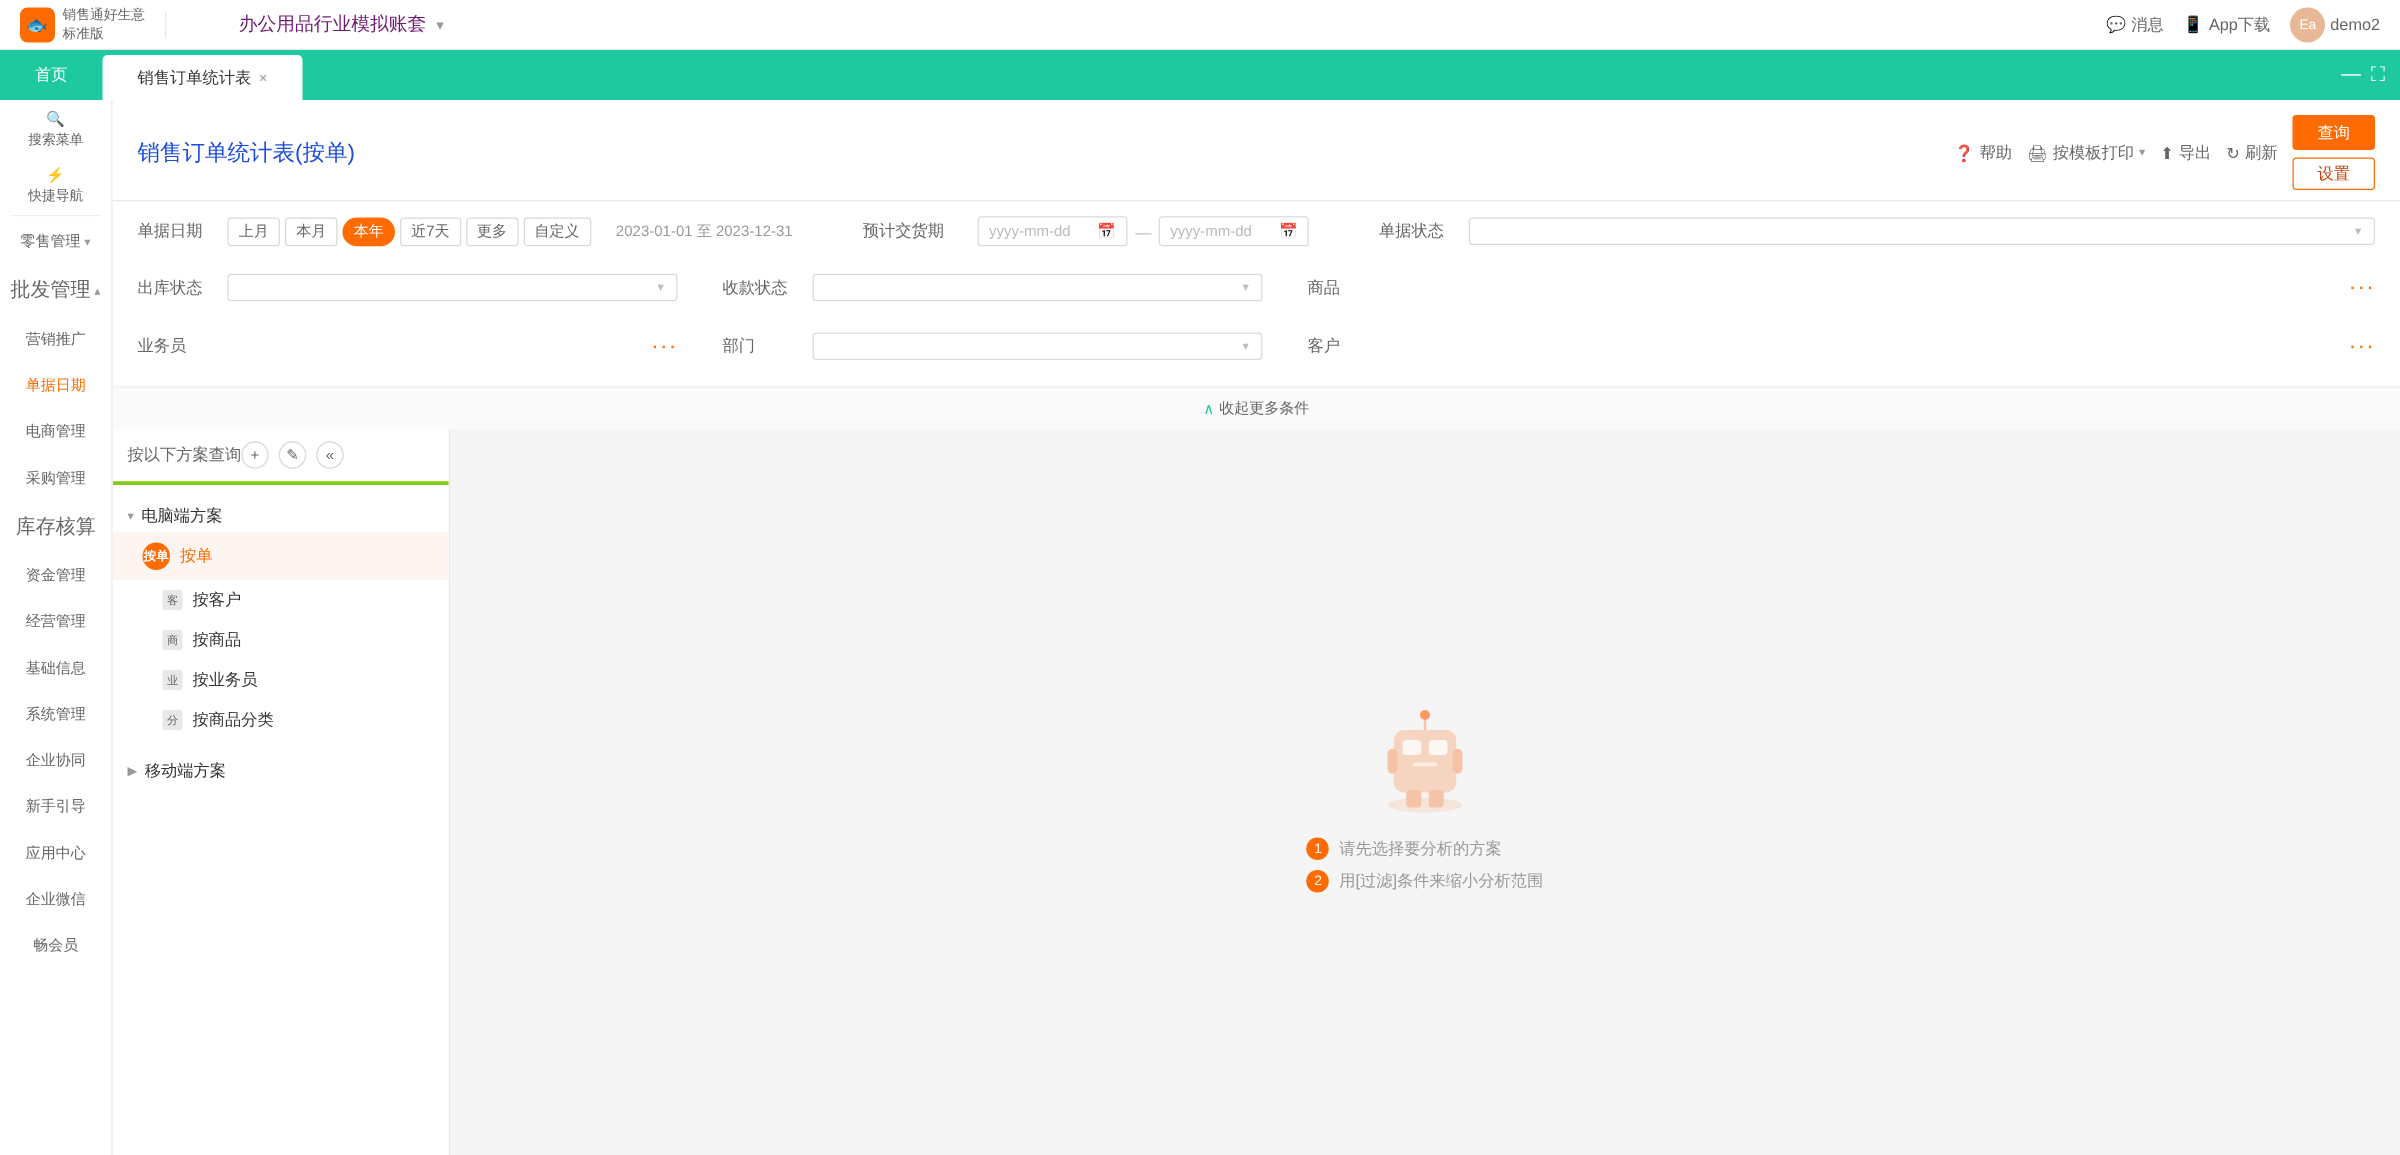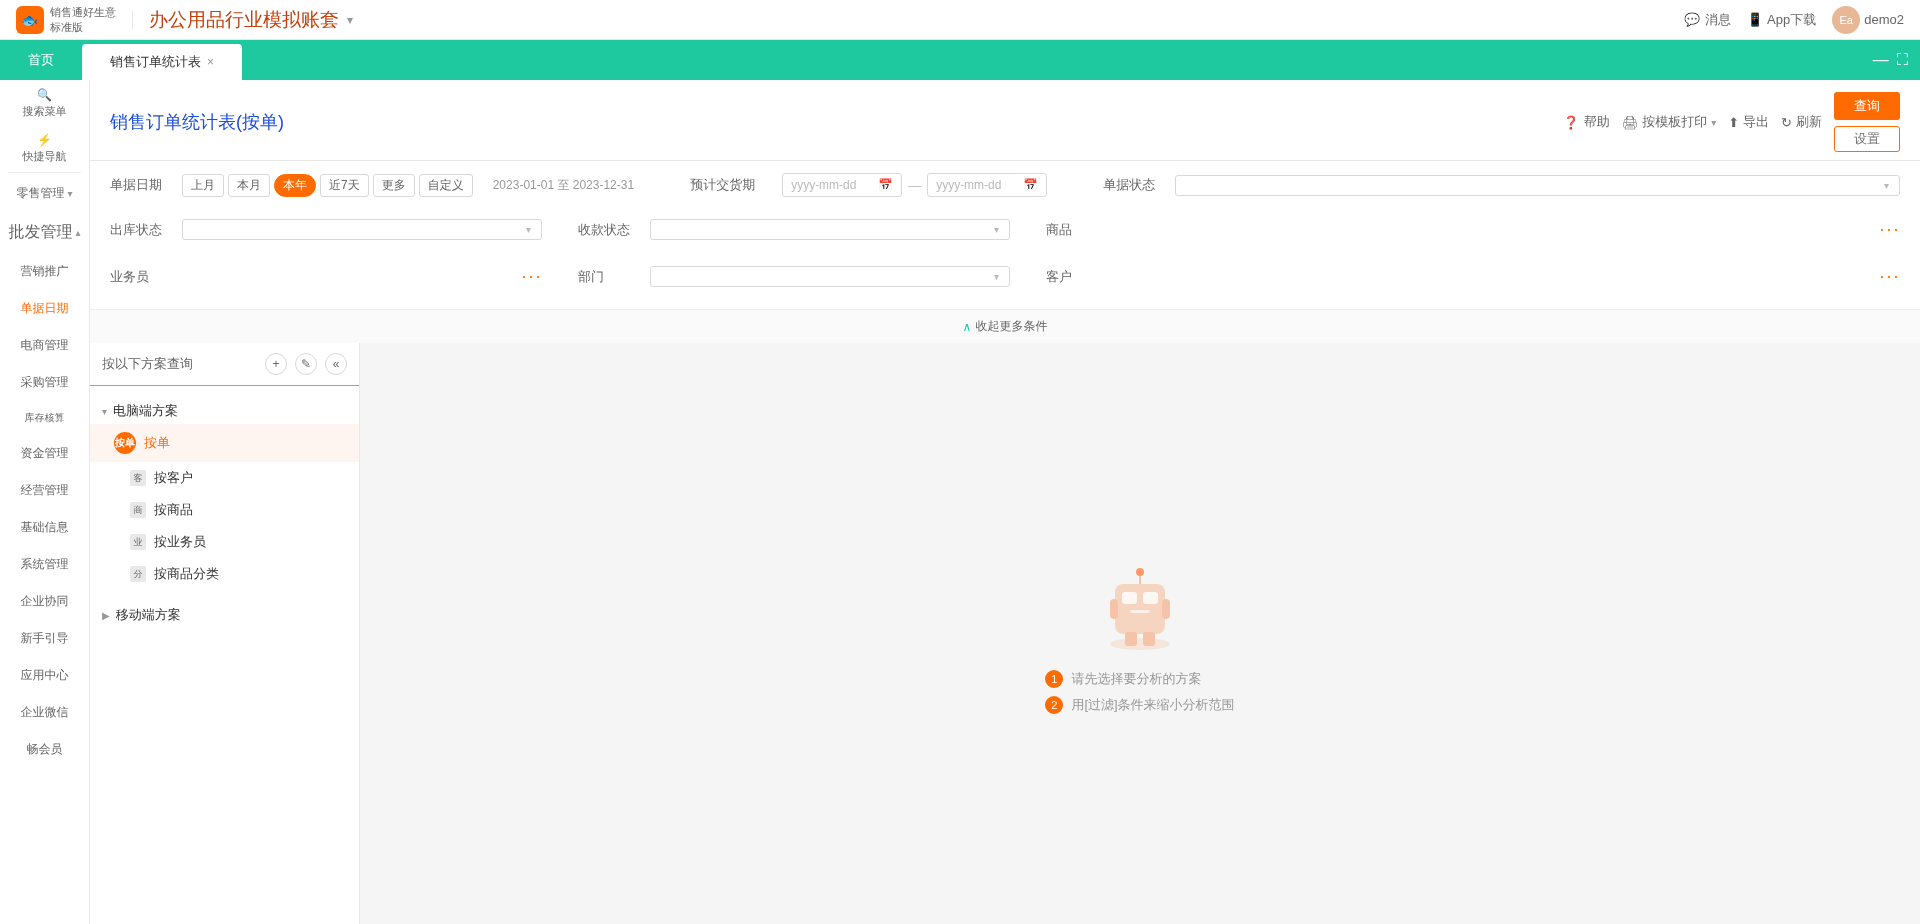--- a/index.html
+++ b/index.html
@@ -52,21 +52,21 @@
     .date-btn.active { background: #ff6b00; color: #fff; border-color: #ff6b00; border-radius: 12px; }
     .date-range { font-size: 12px; color: #999; }
     .date-input-group { display: flex; align-items: center; gap: 6px; padding-left: 11px; }
     .date-input { border: 1px solid #d9d9d9; border-radius: 3px; padding: 4px 8px; font-size: 12px; color: #bbb; width: 120px; display: flex; align-items: center; justify-content: space-between; background: #fff; }
     .date-separator { color: #bbb; }
     .collapse-bar { display: flex; align-items: center; justify-content: center; padding: 8px; cursor: pointer; color: #666; font-size: 12px; gap: 4px; background: #fafafa; border-top: 1px solid #f0f0f0; }
 
     
     .left-panel-wrap { display: flex; flex: 1; overflow: hidden; }
     .left-panel { width: 270px; background: #fff; border-right: 1px solid #e8e8e8; overflow-y: auto; flex-shrink: 0; }
-    .left-panel-header { padding: 10px 12px; display: flex; align-items: center; justify-content: space-between; border-bottom: 1px solid #84cc16; }
+    .left-panel-header { padding: 10px 12px; display: flex; align-items: center; border-bottom: 3px solid #84cc16; }
     .left-panel-title { font-size: 13px; color: #666; }
     .left-panel-tools { display: flex; align-items: center; gap: 8px; }
     .tool-icon { width: 22px; height: 22px; border-radius: 50%; border: 1px solid #d9d9d9; display: flex; align-items: center; justify-content: center; cursor: pointer; color: #666; font-size: 12px; }
     .scheme-list { padding: 8px 0; }
     .scheme-item { padding: 8px 16px 8px 24px; cursor: pointer; display: flex; align-items: center; gap: 8px; font-size: 13px; color: #333; }
     .scheme-item.active { color: #ff6b00; }
     .scheme-item .scheme-icon { width: 20px; height: 20px; border-radius: 50%; background: #ff6b00; display: flex; align-items: center; justify-content: center; color: #fff; font-size: 10px; font-weight: bold; flex-shrink: 0; }
     .scheme-group { padding: 8px 12px 4px; display: flex; align-items: center; gap: 6px; font-size: 13px; color: #333; cursor: pointer; }
     .sub-scheme-item { padding: 7px 16px 7px 40px; cursor: pointer; display: flex; align-items: center; gap: 8px; font-size: 13px; color: #333; }
     .sub-scheme-item .small-icon { width: 16px; height: 16px; background: #e8e8e8; border-radius: 2px; display: flex; align-items: center; justify-content: center; font-size: 9px; color: #666; flex-shrink: 0; }
@@ -94,21 +94,21 @@
 <div class="top-bar">
   <div class="top-bar-left">
     <div class="logo-area">
       <div class="logo-icon">🐟</div>
       <div class="logo-text">
         <div>销售通好生意</div>
         <div>标准版</div>
       </div>
     </div>
     <span style="width:1px;height:20px;background:#e8e8e8;display:inline-block;margin:0 8px;"></span>
-    <span style="font-size:19px;color:#c2410c;">办公用品行业模拟账套</span>
+    <span style="font-size:15px;color:#701a75;margin-left:42px;">办公用品行业模拟账套</span>
     <span style="color:#999;font-size:12px;cursor:pointer;">▾</span>
   </div>
   <div class="top-bar-right">
     <div class="icon-btn">
       <span>💬</span>
       <span>消息</span>
     </div>
     <div class="icon-btn">
       <span>📱</span>
       <span>App下载</span>
@@ -163,21 +163,21 @@
     <div class="sidebar-item active" style="color:#ff6b00;">
       <span style="font-size:12px;">单据日期</span>
     </div>
     <div class="sidebar-item">
       <span style="font-size:12px;">电商管理</span>
     </div>
     <div class="sidebar-item">
       <span style="font-size:12px;">采购管理</span>
     </div>
     <div class="sidebar-item">
-      <span style="font-size:10px;">库存核算</span>
+      <span style="font-size:16px;">库存核算</span>
     </div>
     <div class="sidebar-item">
       <span style="font-size:12px;">资金管理</span>
     </div>
     <div class="sidebar-item">
       <span style="font-size:12px;">经营管理</span>
     </div>
     <div class="sidebar-item">
       <span style="font-size:12px;">基础信息</span>
     </div>
@@ -218,21 +218,21 @@
         <div class="action-btn">
           <span>⬆</span>
           <span>导出</span>
         </div>
         <div class="action-btn">
           <span>↻</span>
           <span>刷新</span>
         </div>
         <div class="query-setting-area">
           <button class="query-btn" style="background:#ff6b00;color:#fff;padding:5px 20px;border:none;border-radius:3px;cursor:pointer;font-size:13px;">查询</button>
-          <button class="setting-btn" style="background:#fff;color:#737373;padding:3px 2px;border:1px solid #ff6b00;border-radius:3px;cursor:pointer;font-size:13px;">设置</button>
+          <button class="setting-btn" style="background:#fff;color:#c2410c;padding:3px 2px;border:1px solid #ff6b00;border-radius:3px;cursor:pointer;font-size:13px;">设置</button>
         </div>
       </div>
     </div>
 
     <div class="filter-and-content">
 
       <div class="filter-section">
 
         <div class="filter-row" style="padding:12px 20px 4px;">
 

